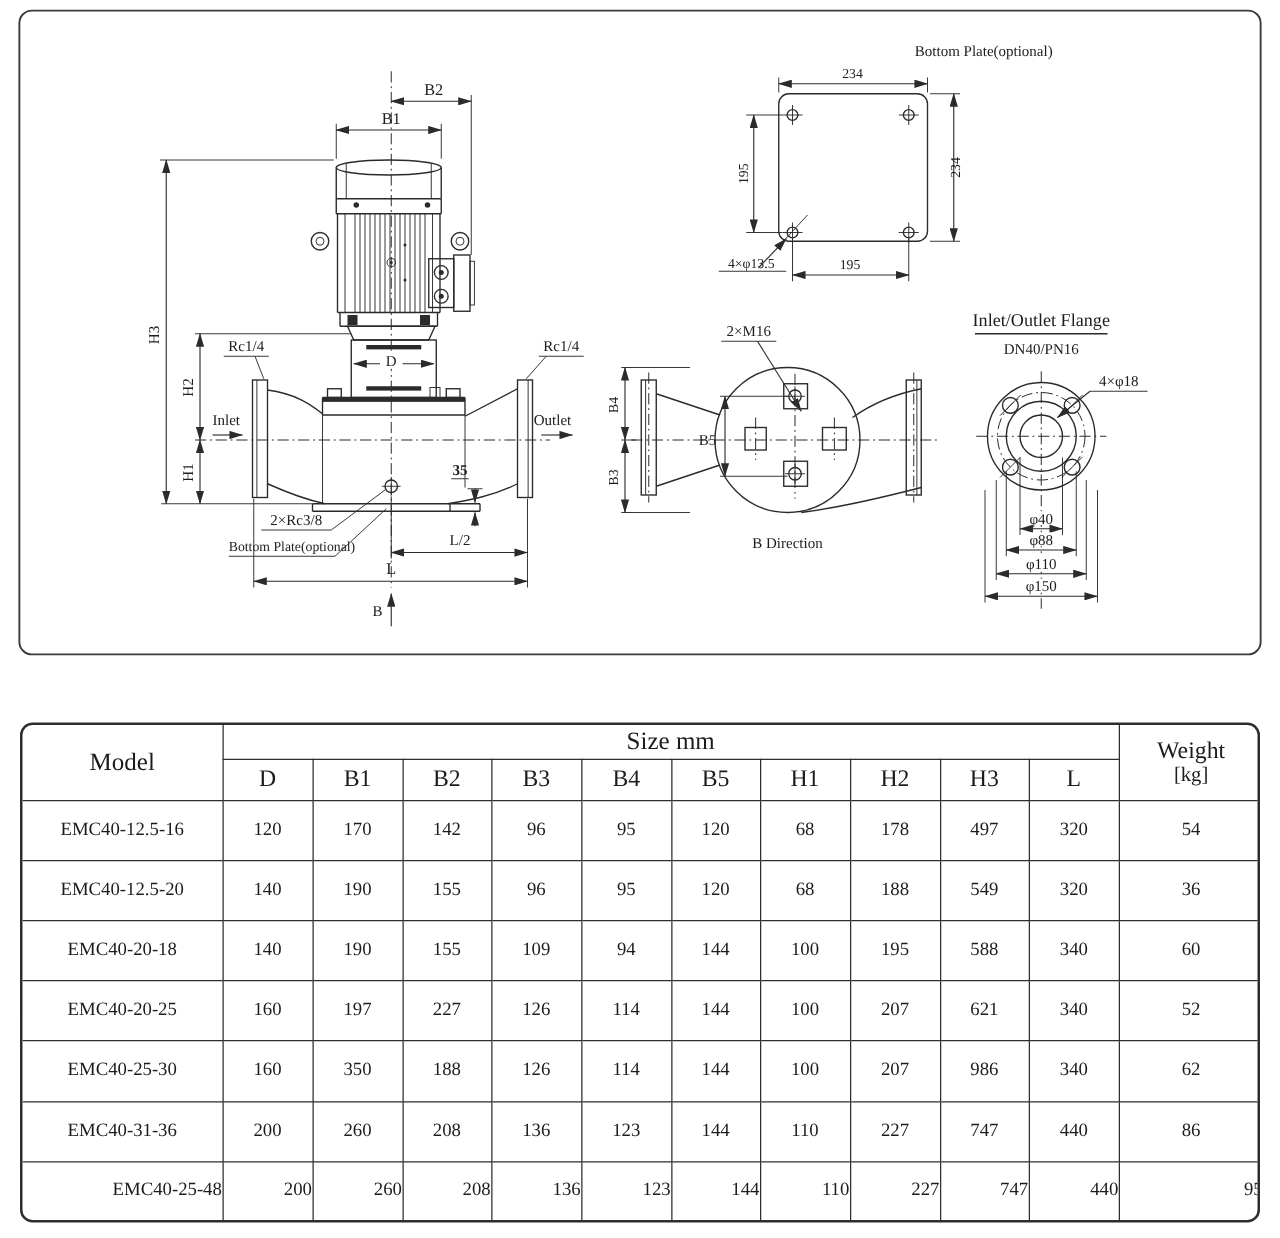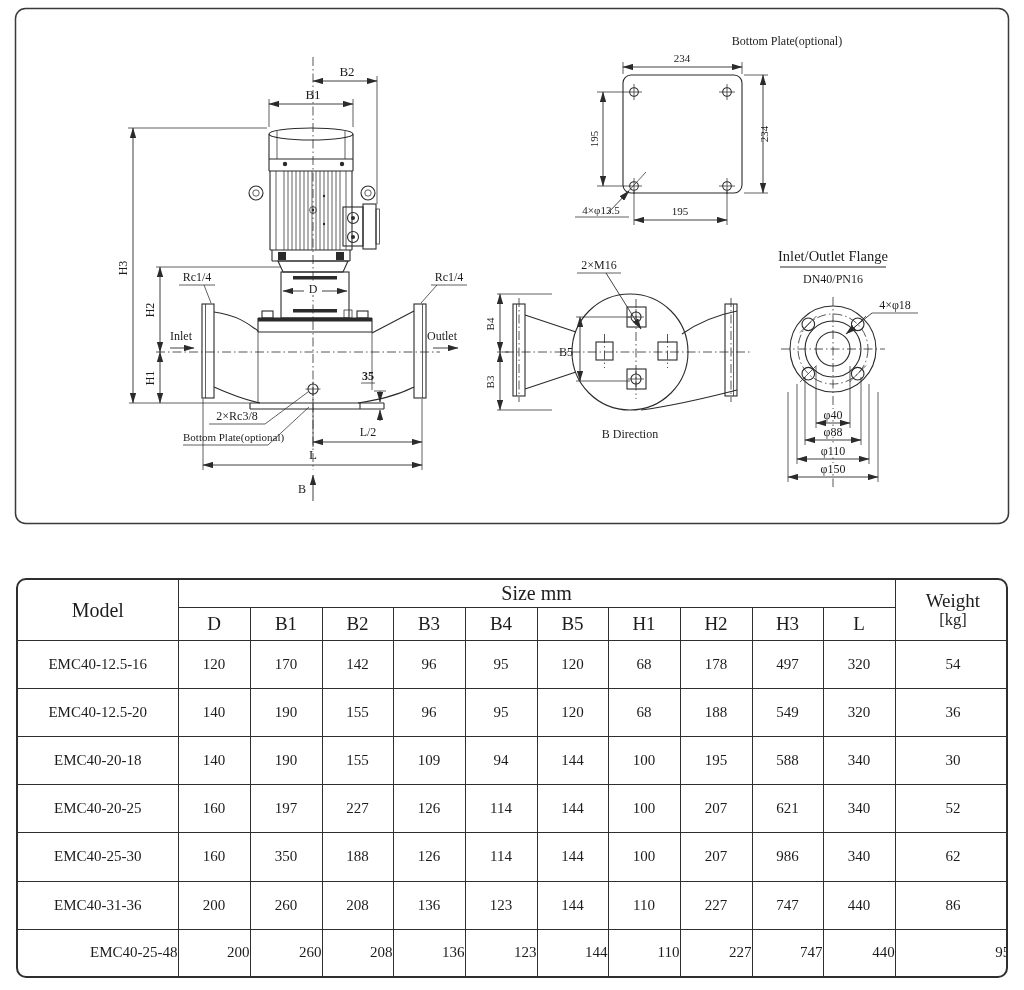--- a/index.html
+++ b/index.html
@@ -372,21 +372,21 @@
           <td class="cell">140</td>
           <td class="cell">190</td>
           <td class="cell">155</td>
           <td class="cell">109</td>
           <td class="cell">94</td>
           <td class="cell">144</td>
           <td class="cell">100</td>
           <td class="cell">195</td>
           <td class="cell">588</td>
           <td class="cell">340</td>
-          <td class="cell last">30</td>
+          <td class="cell last">60</td>
         </tr>
         <tr>
           <td class="cell first">EMC40-20-25</td>
           <td class="cell">160</td>
           <td class="cell">197</td>
           <td class="cell">227</td>
           <td class="cell">126</td>
           <td class="cell">114</td>
           <td class="cell">144</td>
           <td class="cell">100</td>

